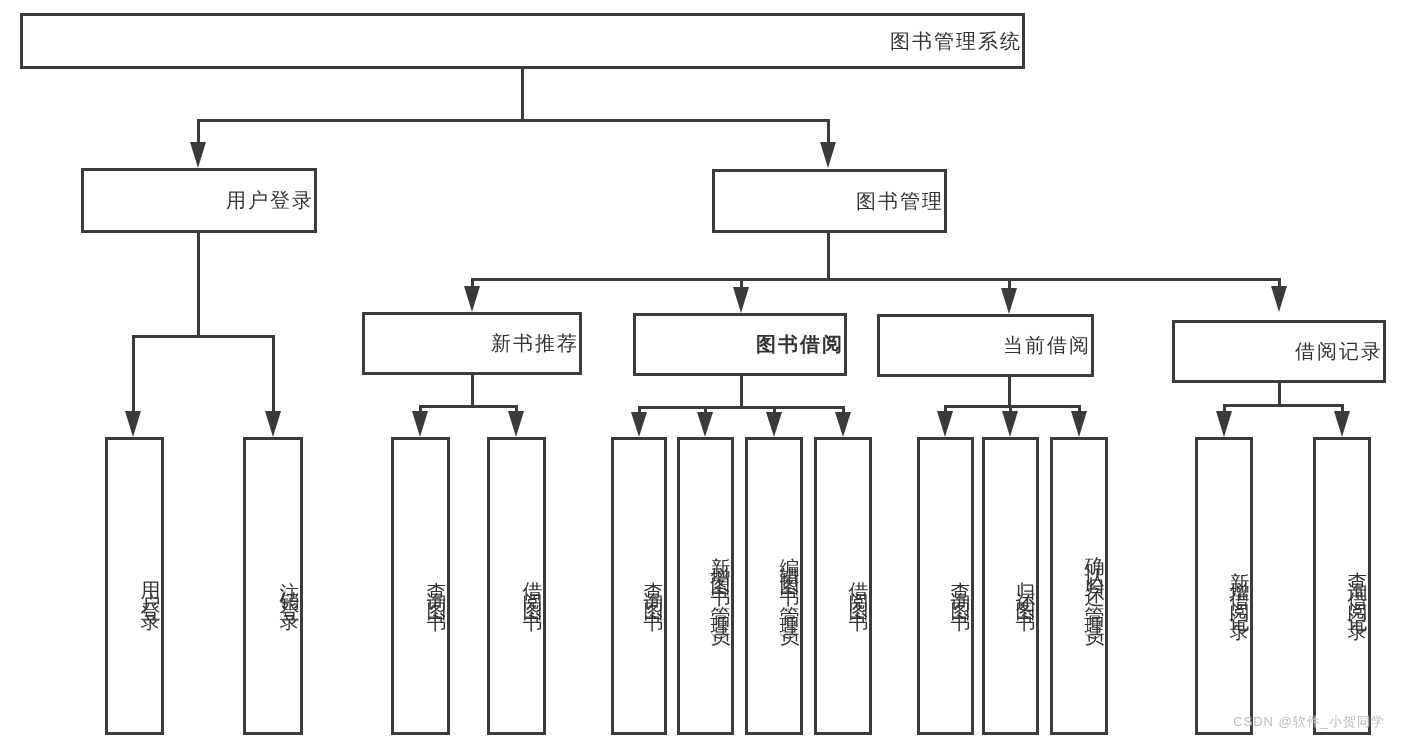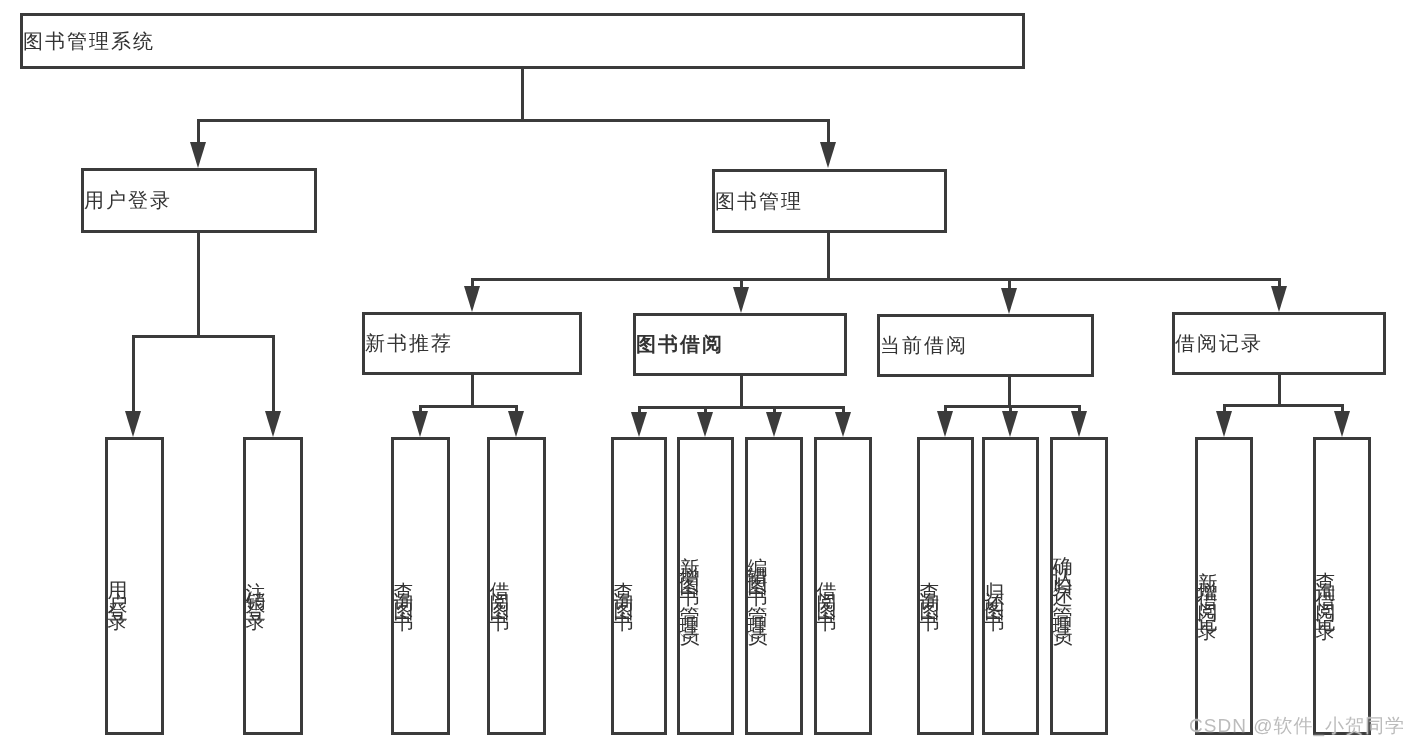--- a/index.html
+++ b/index.html
@@ -32,36 +32,36 @@
   .connectors path.arrow {
     fill: var(--border);
     stroke: none;
   }
   .node {
     position: absolute;
     border: 3px solid var(--border);
     background: var(--background);
     display: flex;
     align-items: center;
-    justify-content: flex-start;
+    justify-content: flex-end;
     color: var(--text);
     font-size: 20px;
   }
   .node .lbl { letter-spacing: 2px; white-space: nowrap; }
   .node.vertical .lbl {
     writing-mode: vertical-rl;
     letter-spacing: 10px;
     line-height: 1;
     white-space: normal;
   }
   .watermark {
     position: absolute;
     top: 713px;
-    right: 0;
-    font-size: 19px;
+    right: 20px;
+    font-size: 13px;
     letter-spacing: 1px;
     color: var(--watermark);
     text-shadow: 0 0 2px rgba(255,255,255,0.8);
     white-space: nowrap;
     z-index: 5;
   }
 </style>
 </head>
 <body>
 
@@ -116,21 +116,21 @@
 
   <div class="node" style="left:362px; top:312px; width:220px; height:63px;">
     <span class="lbl">新书推荐</span>
   </div>
   <div class="node" style="left:633px; top:313px; width:214px; height:63px;font-weight:bold;">
     <span class="lbl">图书借阅</span>
   </div>
   <div class="node" style="left:877px; top:314px; width:217px; height:63px;">
     <span class="lbl">当前借阅</span>
   </div>
-  <div class="node" style="left:1172px; top:312px; width:214px; height:63px;">
+  <div class="node" style="left:1172px; top:320px; width:214px; height:63px;">
     <span class="lbl">借阅记录</span>
   </div>
 
   <div class="node vertical" style="left:105px; top:437px; width:59px; height:298px;">
     <span class="lbl">用户登录</span>
   </div>
   <div class="node vertical" style="left:243px; top:437px; width:60px; height:298px;">
     <span class="lbl">注销登录</span>
   </div>
 

